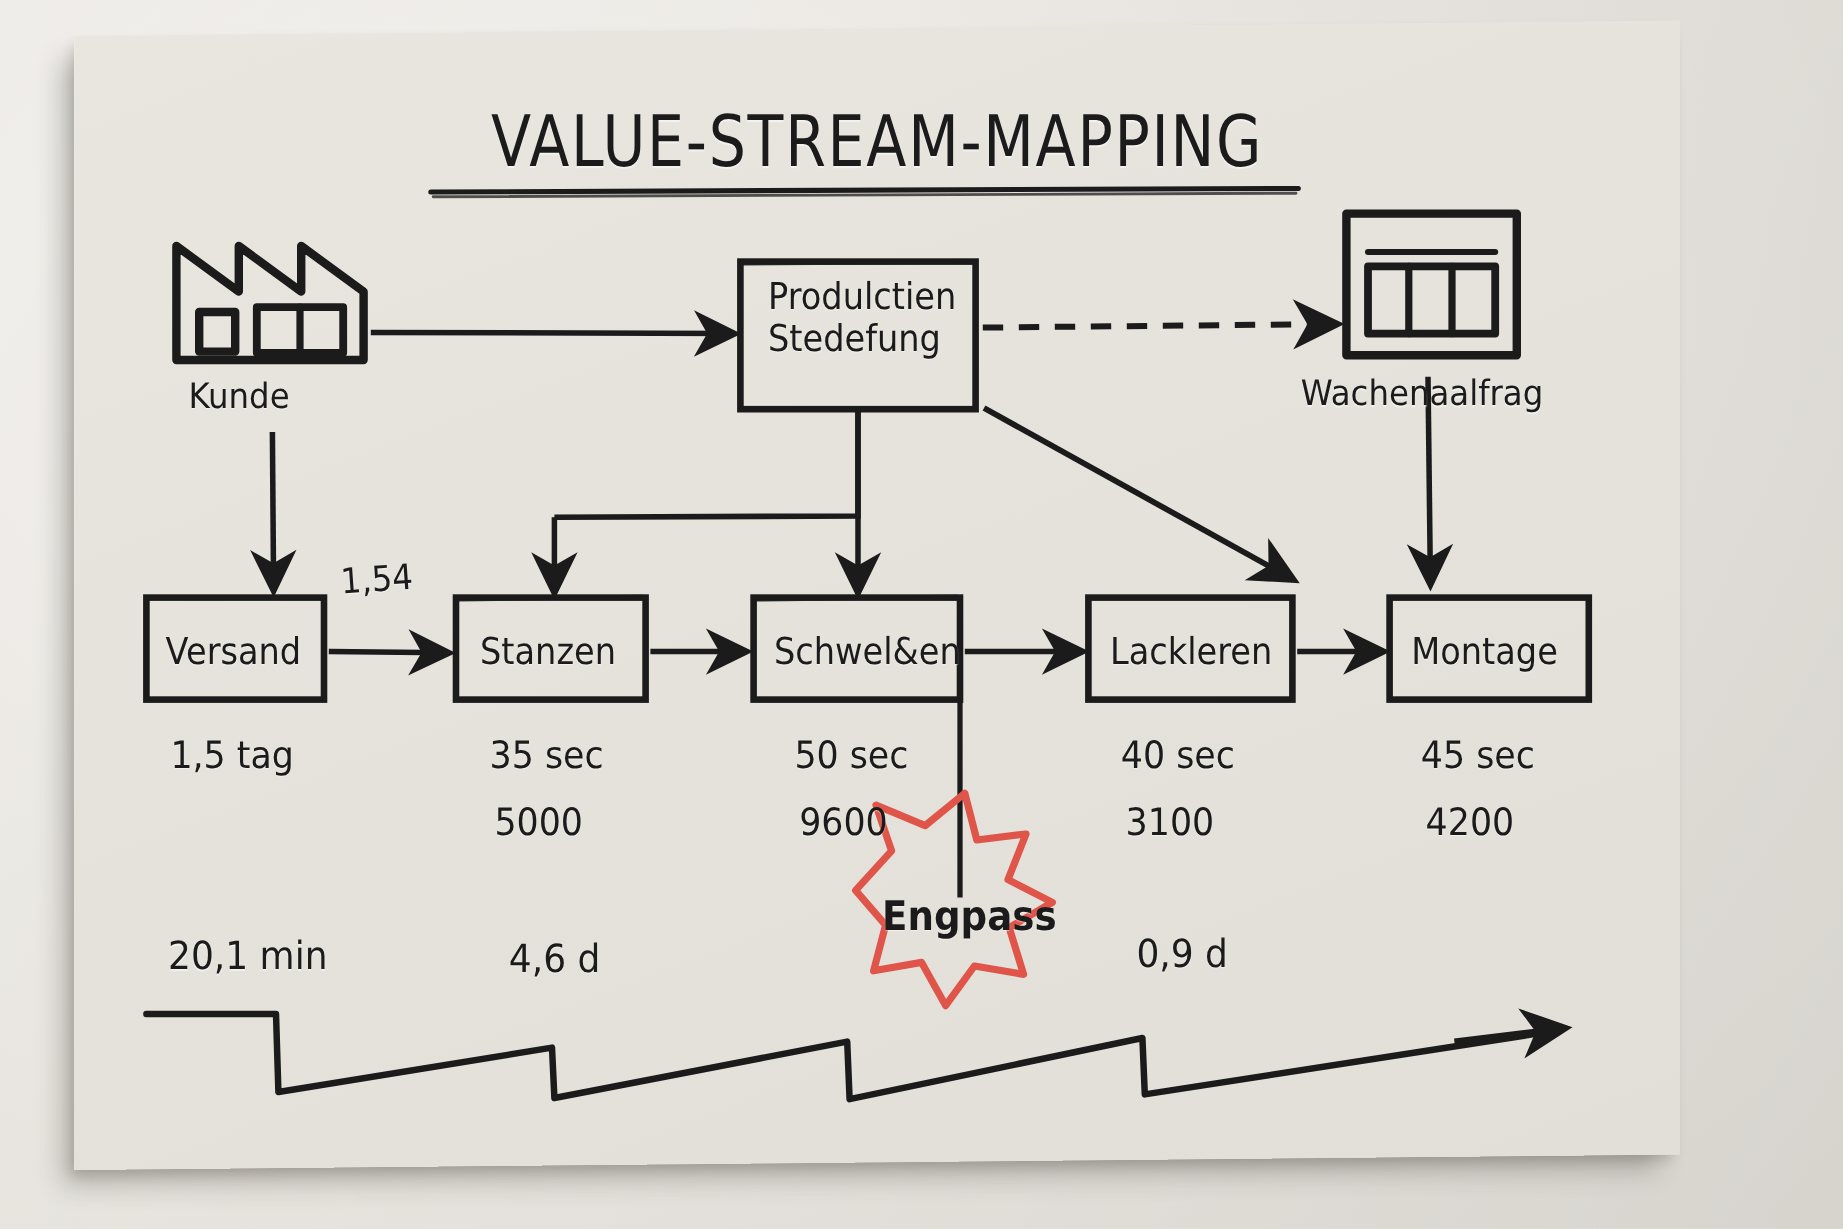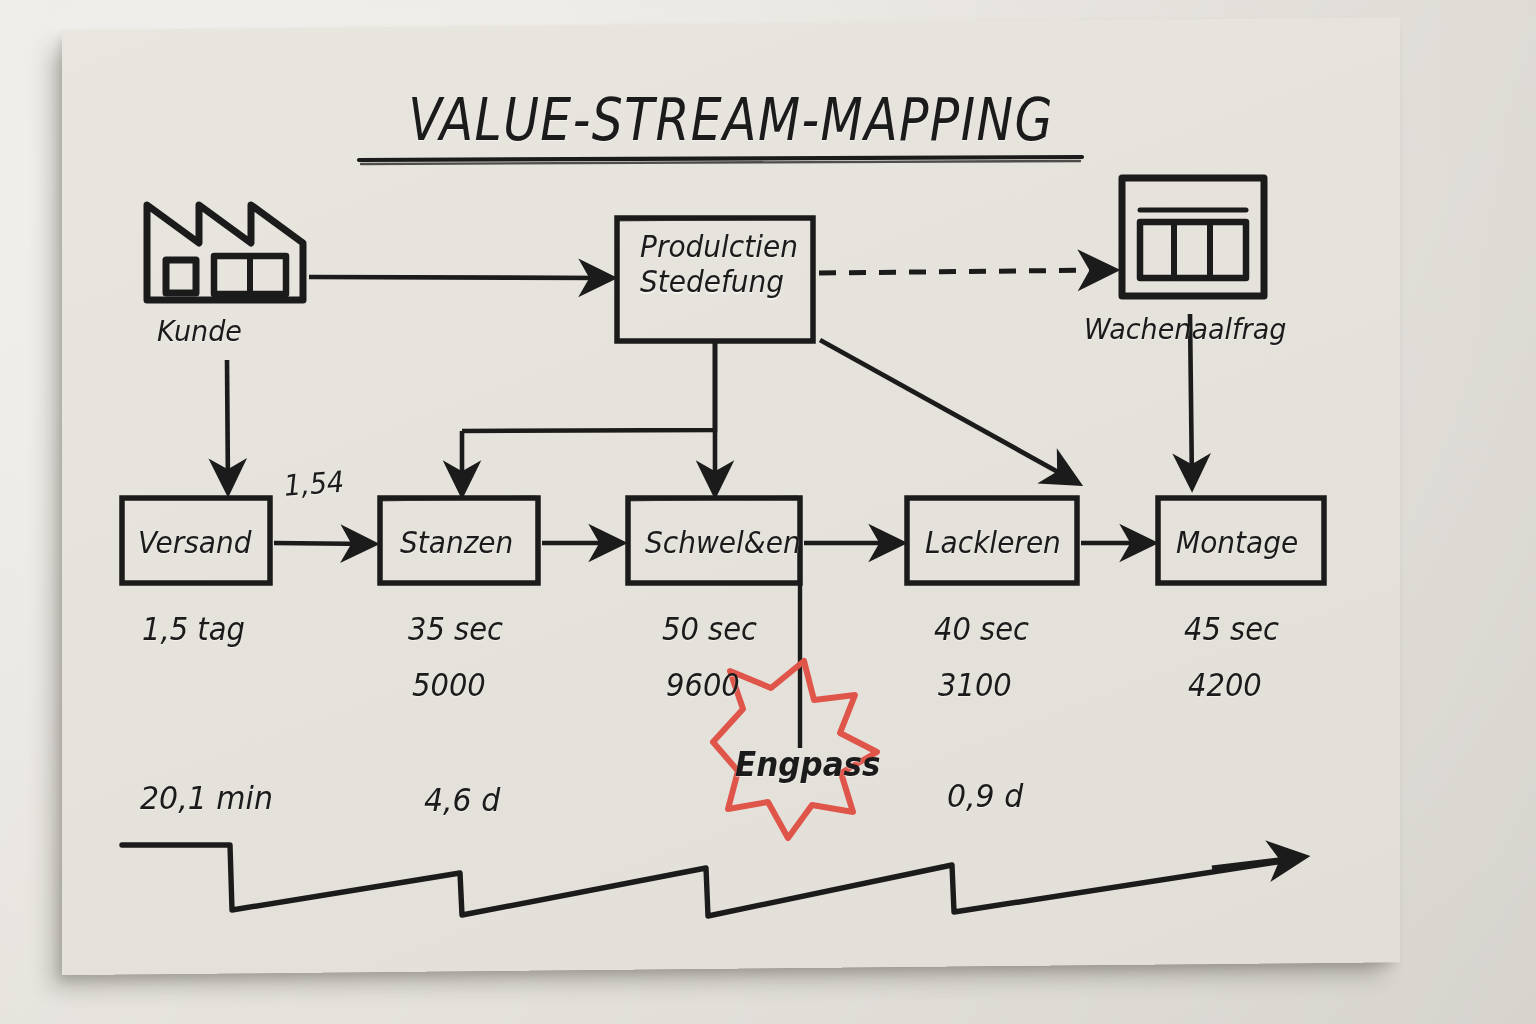--- a/index.html
+++ b/index.html
@@ -42,21 +42,20 @@
       -14px 16px 22px -4px rgba(60,55,48,0.30),
       -4px 6px 10px -2px rgba(60,55,48,0.18);
     transform: skewY(-0.55deg);
     transform-origin: top left;
   }
   #board-inner {
     position: absolute;
     inset: 0;
     transform: skewY(0.55deg);
     transform-origin: top left;
-    font-style: italic;
   }
 
   
   #sketch {
     position: absolute;
     left: 0;
     top: 0;
     width: 1338px;
     height: 945px;
   }

